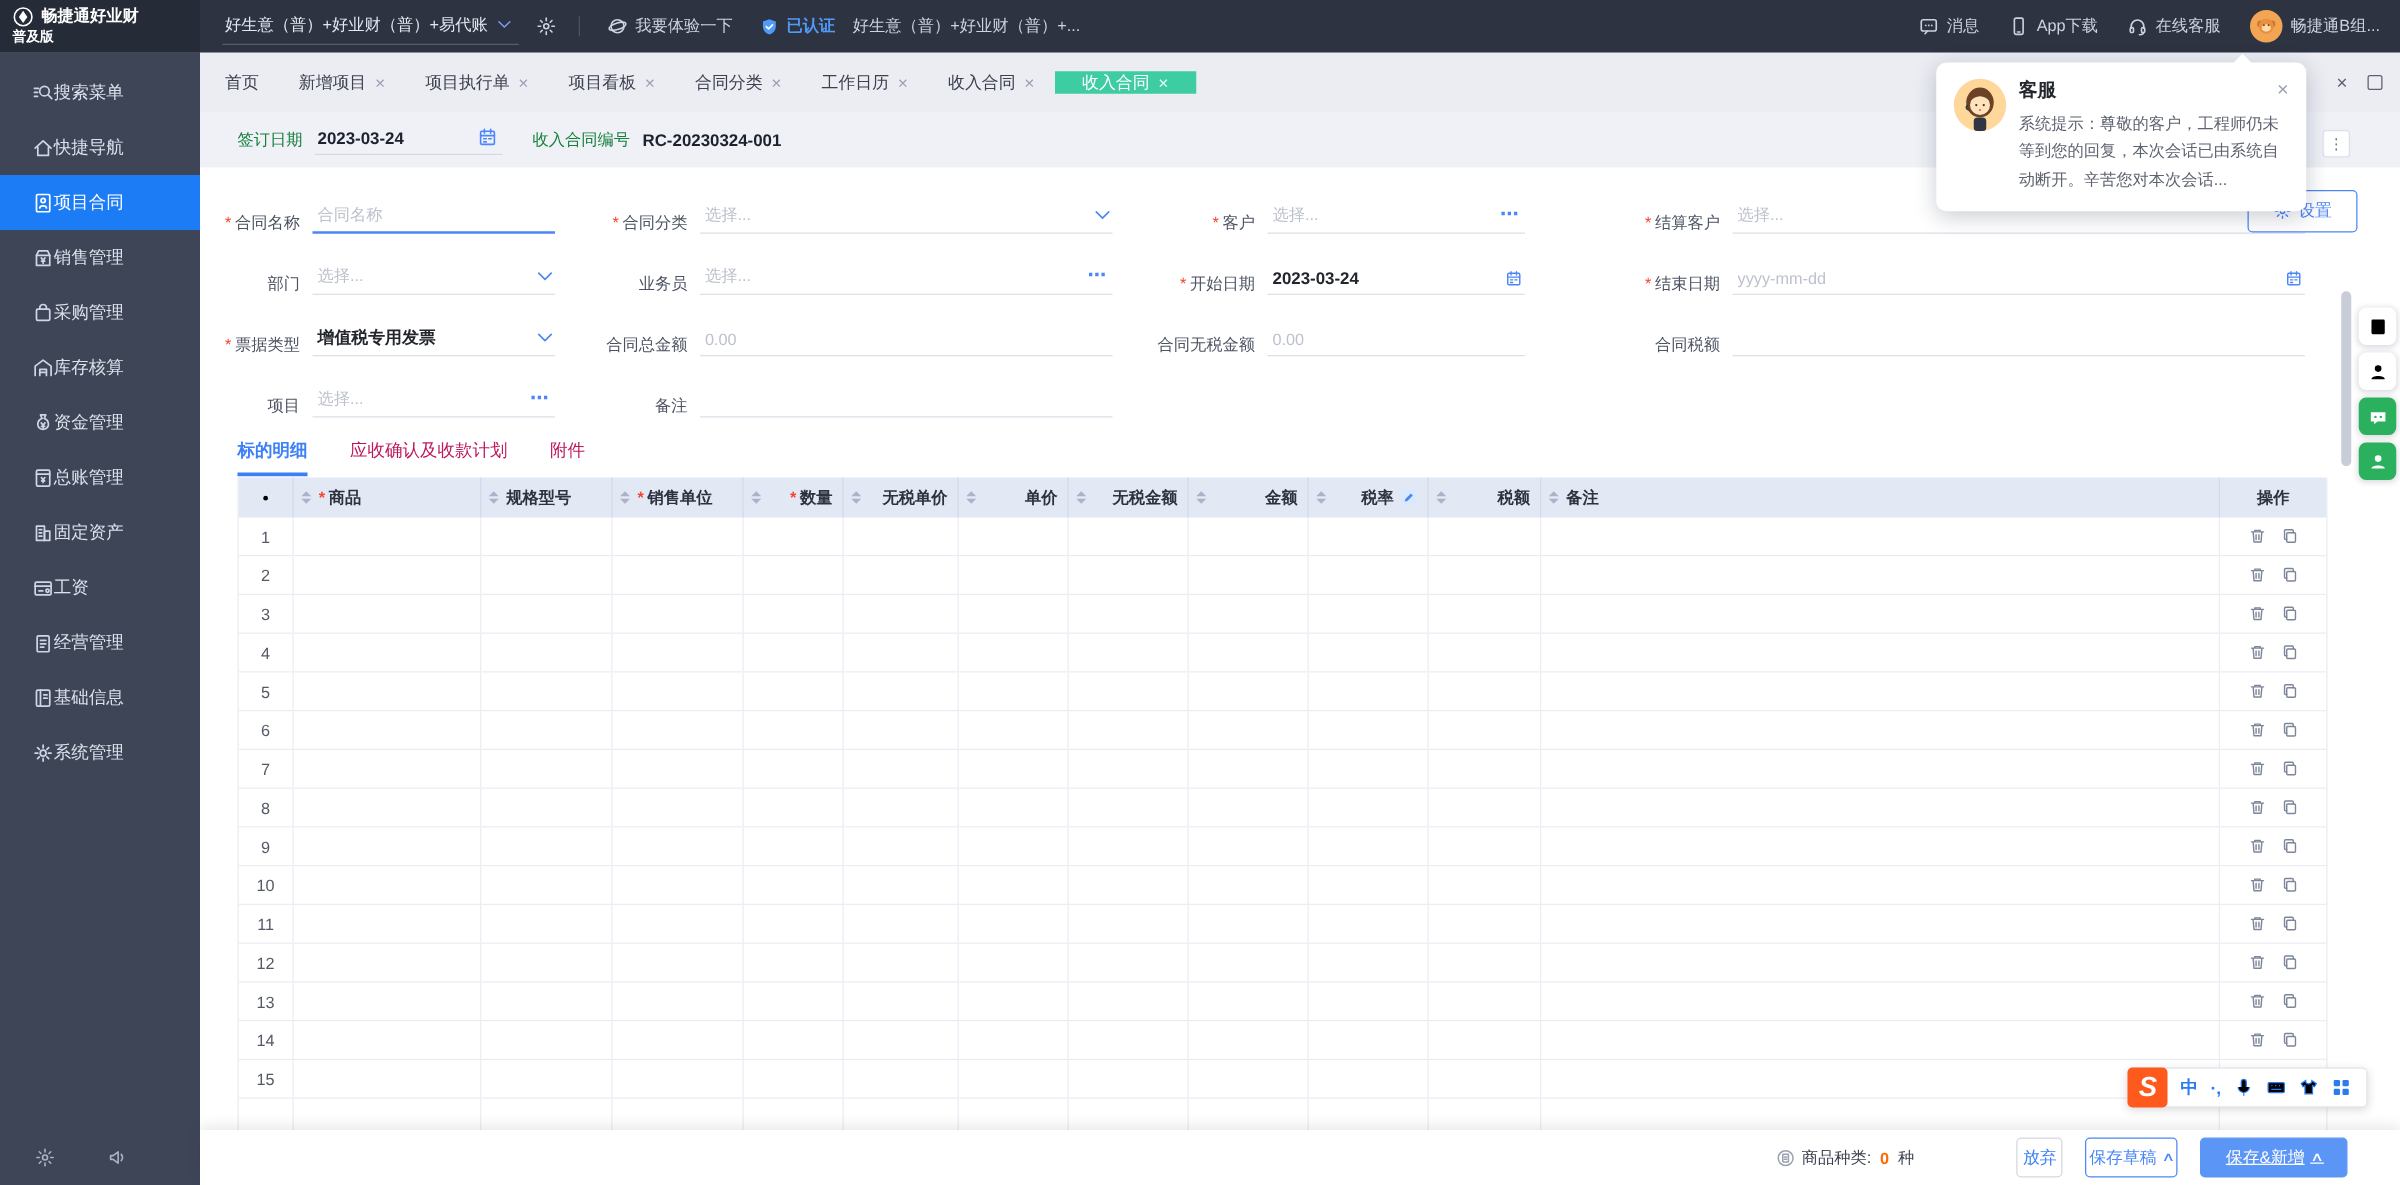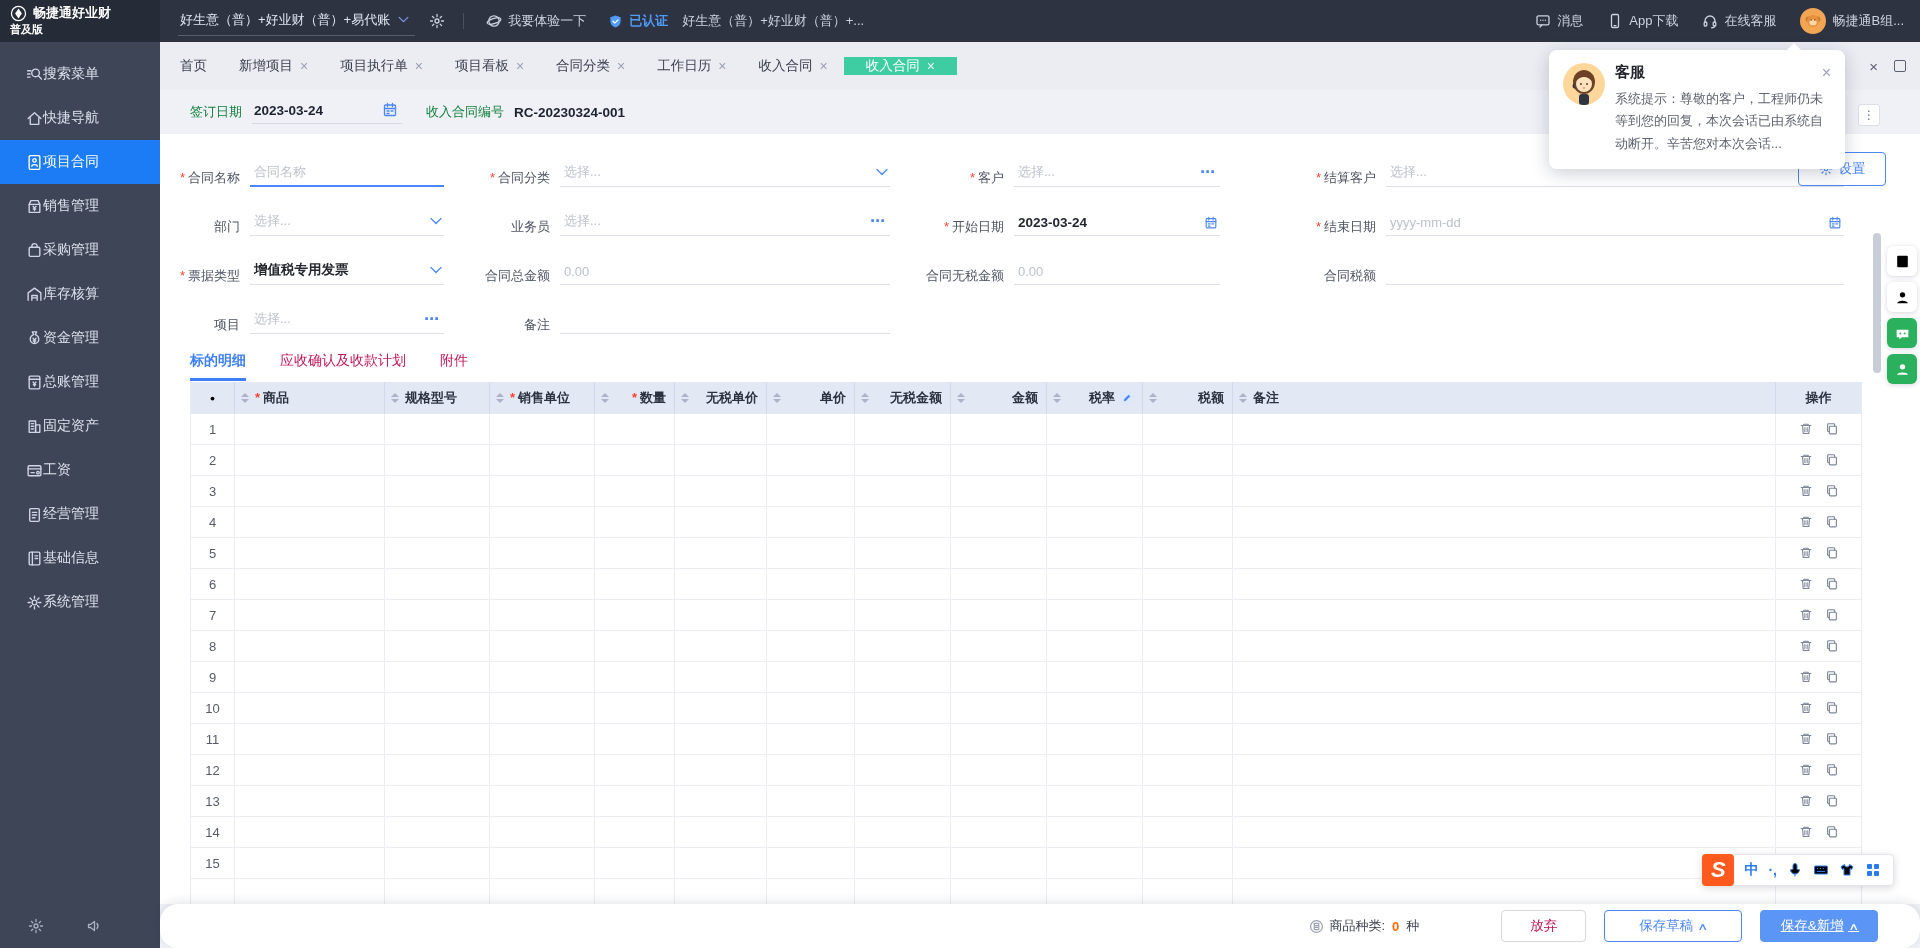--- a/index.html
+++ b/index.html
@@ -94,27 +94,27 @@
 .edit-badge svg{width:14px;height:14px;}
 .tbody{flex:1;overflow:hidden;}
 .trow{height:31px;border-bottom:1px solid #ebedf3;}
 .td{border-right:1px solid #ebedf3;height:100%;}
 .td:last-child{border-right:none;}
 .td-num{display:flex;align-items:center;justify-content:center;color:#555a66;font-size:13px;}
 .td-op{display:flex;align-items:center;justify-content:center;gap:12px;color:#7d8698;}
 .td-op .ic{cursor:pointer;}
 .td-op svg{width:14px;height:14px;}
 
-.bottombar{height:44px;background:#fff;box-shadow:0 -3px 10px rgba(31,41,61,.10);display:flex;align-items:center;justify-content:flex-end;padding-right:42px;gap:18px;position:relative;z-index:70;border-radius:18px;}
+.bottombar{height:44px;background:#fff;box-shadow:0 -3px 10px rgba(31,41,61,.10);display:flex;align-items:center;justify-content:flex-end;padding-right:42px;gap:18px;position:relative;z-index:70;}
 .species{display:flex;align-items:center;gap:5px;color:#3a3f4c;margin-right:64px;font-size:13px;}
 .species .ic{color:#9aa1af;}
 .species .ic svg{width:15px;height:15px;}
 .species-count{color:#ff6a00;font-weight:bold;margin:0 2px;}
-.fbtn{height:32px;border-radius:4px;font-size:13.5px;display:flex;align-items:center;justify-content:center;gap:6px;cursor:pointer;background:#fff;border:1px solid #d4d7de;color:#be185d;padding:0 28px;}
-.fbtn.outline{border-color:#4b87f8;color:#4b87f8;padding:0 34px;}
+.fbtn{height:32px;border-radius:4px;font-size:13.5px;display:flex;align-items:center;justify-content:center;gap:6px;cursor:pointer;background:#fff;border:1px solid #d4d7de;color:#3b82f6;padding:0 4px;}
+.fbtn.outline{border-color:#4b87f8;color:#4b87f8;padding:0 2px;}
 .fbtn.primary{background:#5b95f5;border-color:#5b95f5;color:#fff;padding:0 20px;text-decoration:underline;}
 .fcaret{font-size:10px;transform:scaleX(1.5);display:inline-block;}
 
 .popup{position:absolute;top:50px;right:75px;width:296px;background:#fff;border-radius:8px;box-shadow:0 4px 18px rgba(20,30,60,.22);padding:13px 14px 14px 14px;z-index:120;}
 .popup-arrow{position:absolute;top:-5px;right:46px;width:10px;height:10px;background:#fff;transform:rotate(45deg);}
 .popup-row{display:flex;gap:10px;}
 .cs-avatar{width:42px;height:42px;border-radius:50%;background:#ffd79b;flex:none;overflow:hidden;display:flex;align-items:flex-end;justify-content:center;}
 .cs-avatar svg{width:34px;height:38px;}
 .popup-content{flex:1;min-width:0;}
 .popup-title-row{display:flex;align-items:center;}

